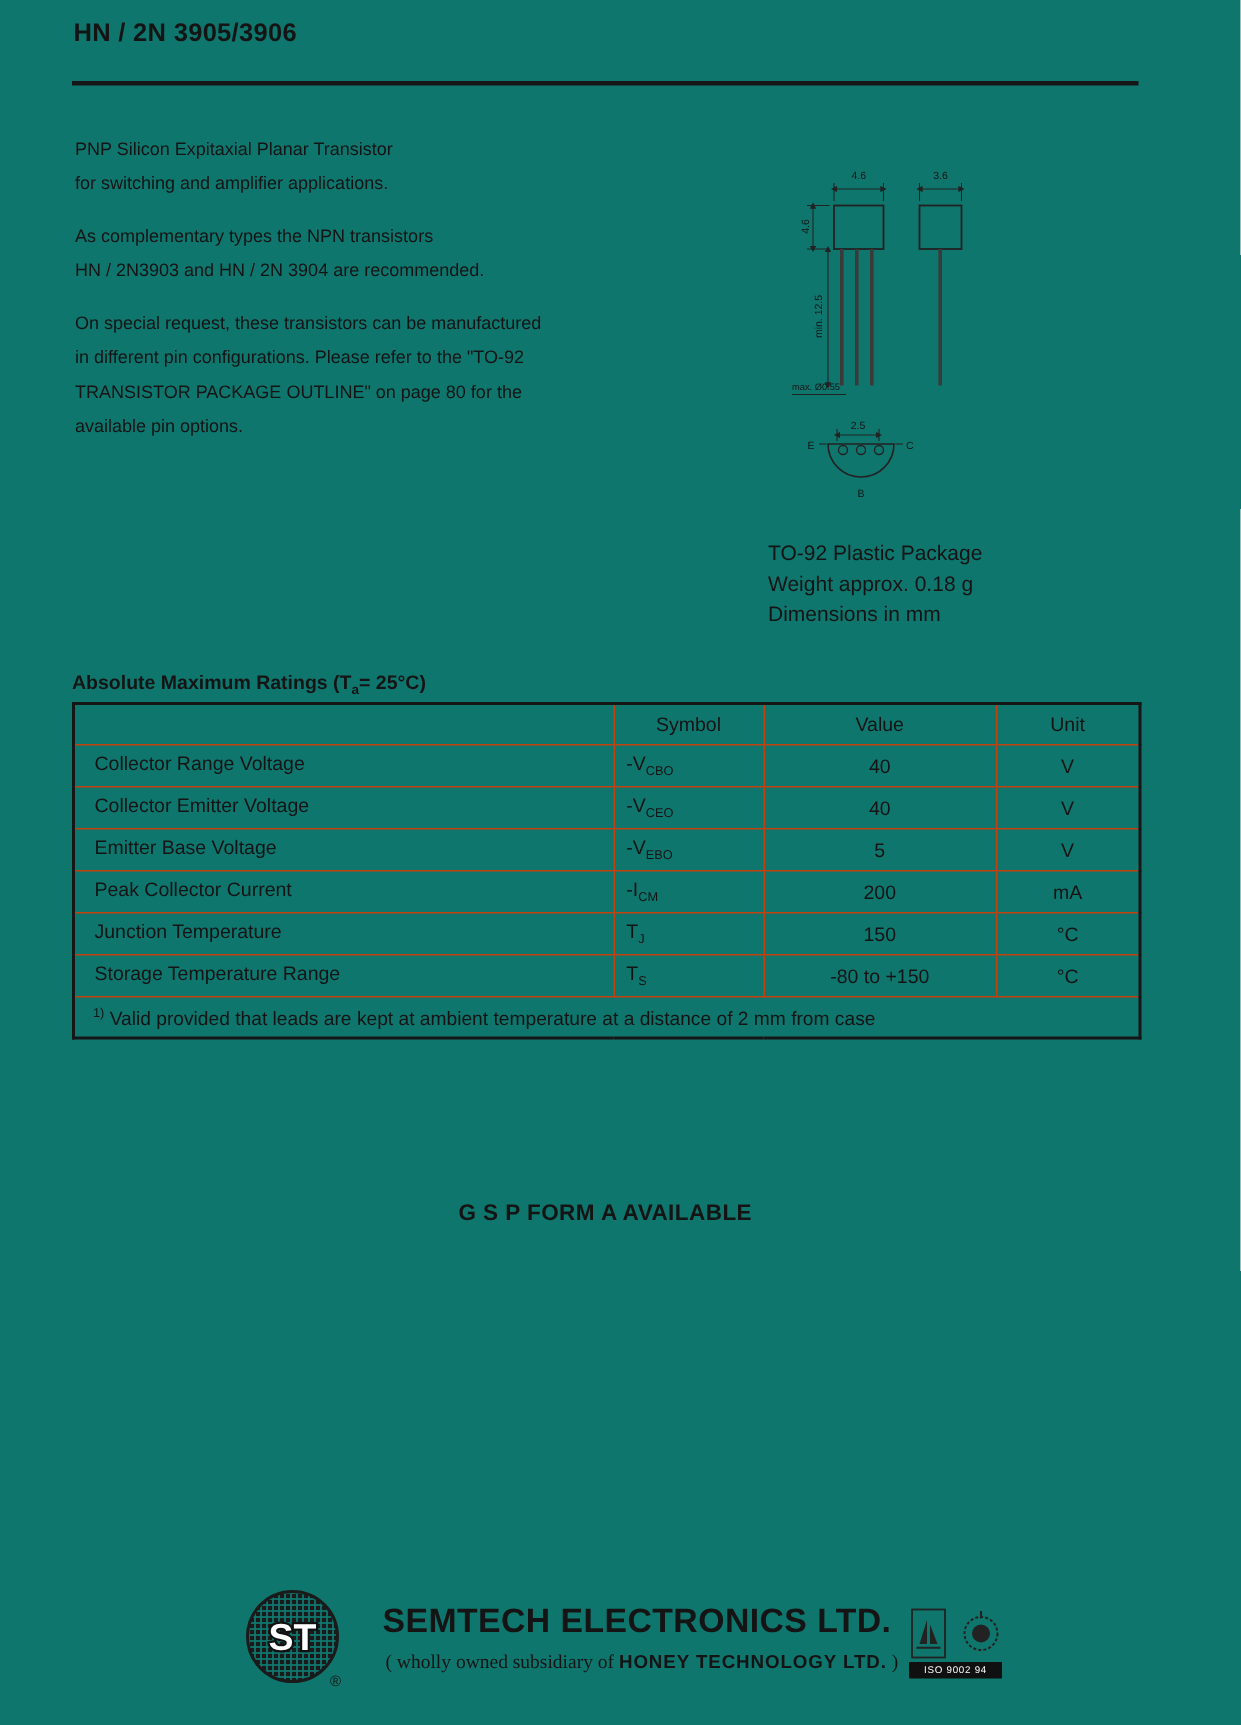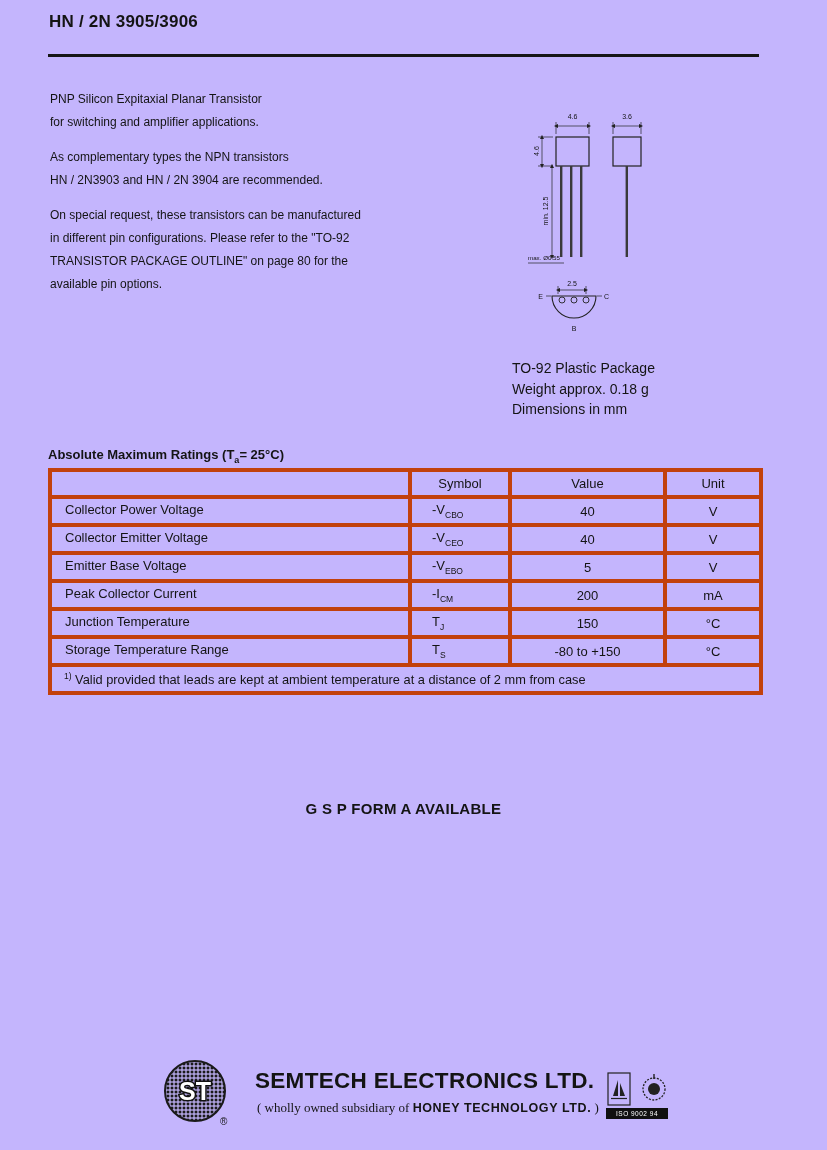--- a/index.html
+++ b/index.html
@@ -1,43 +1,43 @@
 <!DOCTYPE html>
 <html><head>
 <meta charset="utf-8">
 <style>
   * { margin:0; padding:0; box-sizing:border-box; }
   html,body { background:#ffffff; }
   .page {
-    position:relative; width:827px; height:1150px; background:#c4b5fd;
+    position:relative; width:827px; height:1150px; background:#0f766e;
     font-family:"Liberation Sans", sans-serif; color:#141414; overflow:hidden;
   }
   .title { position:absolute; left:49px; top:12px; font-size:17px; font-weight:700; letter-spacing:.2px; }
   .rule  { position:absolute; left:48px; top:54px; width:711px; height:3px; background:#161616; }
 
   .intro { position:absolute; left:50px; top:88px; width:392px; font-size:12px; line-height:23px; }
   .intro p { white-space:pre-line; margin:0 0 12px 0; }
 
   .pkg { position:absolute; left:500px; top:103px; }
 
   .caption { position:absolute; left:512px; top:358px; font-size:14px; line-height:20.5px; }
 
   .ratings-heading { position:absolute; left:48px; top:447px; font-size:13px; font-weight:700; }
   .ratings-heading sub { font-size:9px; }
 
   table.ratings {
     position:absolute; left:48px; top:468px; width:711px;
     border-collapse:collapse; table-layout:fixed; font-size:13px;
     border:2px solid #161616;
   }
-  table.ratings th, table.ratings td { border:4px solid #c2410c; }
+  table.ratings th, table.ratings td { border:1px solid #c2410c; }
   table.ratings thead th { height:27px; font-weight:400; text-align:center; }
   table.ratings tbody td { height:28px; }
   .c-param { text-align:left; padding-left:13px; }
-  .c-sym   { text-align:left; padding-left:20px; }
+  .c-sym   { text-align:left; padding-left:8px; }
   .c-val   { text-align:center; }
   .c-unit  { text-align:center; }
   .ssub { font-size:8.5px; }
   .ssup { font-size:8.5px; }
   tr.footnote td { height:27px; text-align:left; padding-left:12px; font-size:12.8px; }
 
   .gsp { position:absolute; left:48px; top:800px; width:711px; text-align:center;
          font-weight:700; font-size:15px; letter-spacing:.3px; }
 
   .logo { position:absolute; left:162px; top:1058px; }
@@ -144,21 +144,21 @@
     <thead>
       <tr>
         <th></th>
         <th>Symbol</th>
         <th>Value</th>
         <th>Unit</th>
       </tr>
     </thead>
     <tbody>
       <tr>
-        <td class="c-param"><span>Collector Power Voltage</span><sub class="ssub"></sub><span></span></td>
+        <td class="c-param"><span>Collector Range Voltage</span><sub class="ssub"></sub><span></span></td>
         <td class="c-sym"><span>-V</span><sub class="ssub">CBO</sub></td>
         <td class="c-val"><span>40</span><sup class="ssup"></sup></td>
         <td class="c-unit">V</td>
       </tr>
       <tr>
         <td class="c-param"><span>Collector Emitter Voltage</span><sub class="ssub"></sub><span></span></td>
         <td class="c-sym"><span>-V</span><sub class="ssub">CEO</sub></td>
         <td class="c-val"><span>40</span><sup class="ssup"></sup></td>
         <td class="c-unit">V</td>
       </tr>

